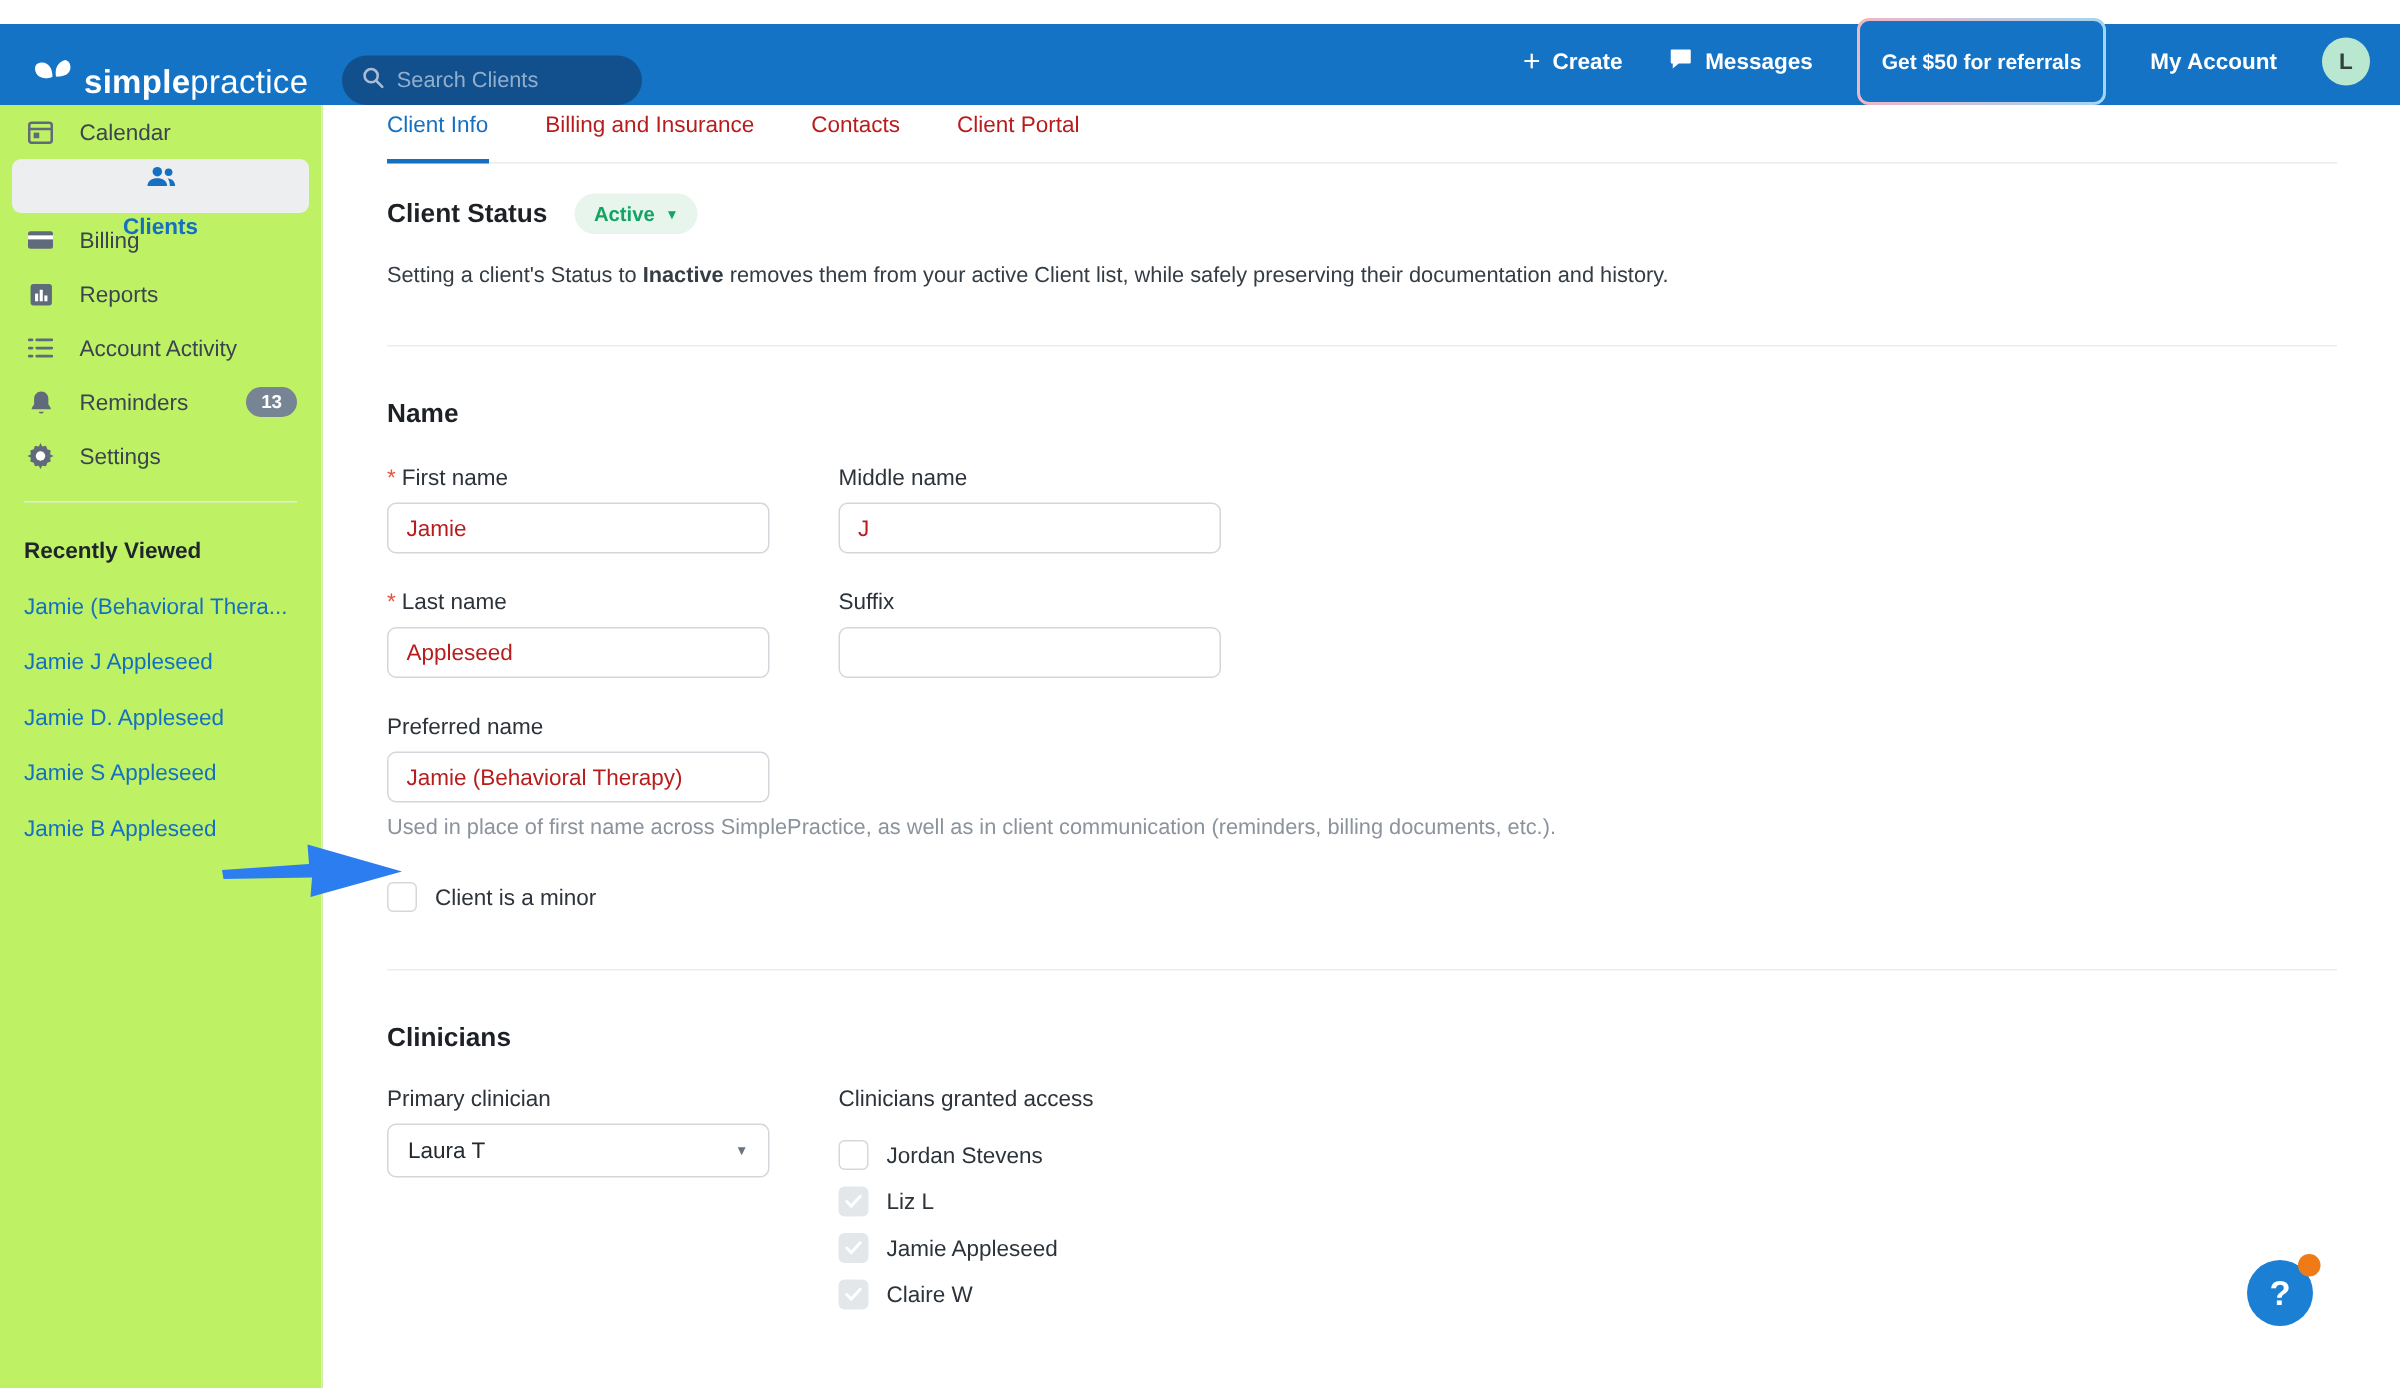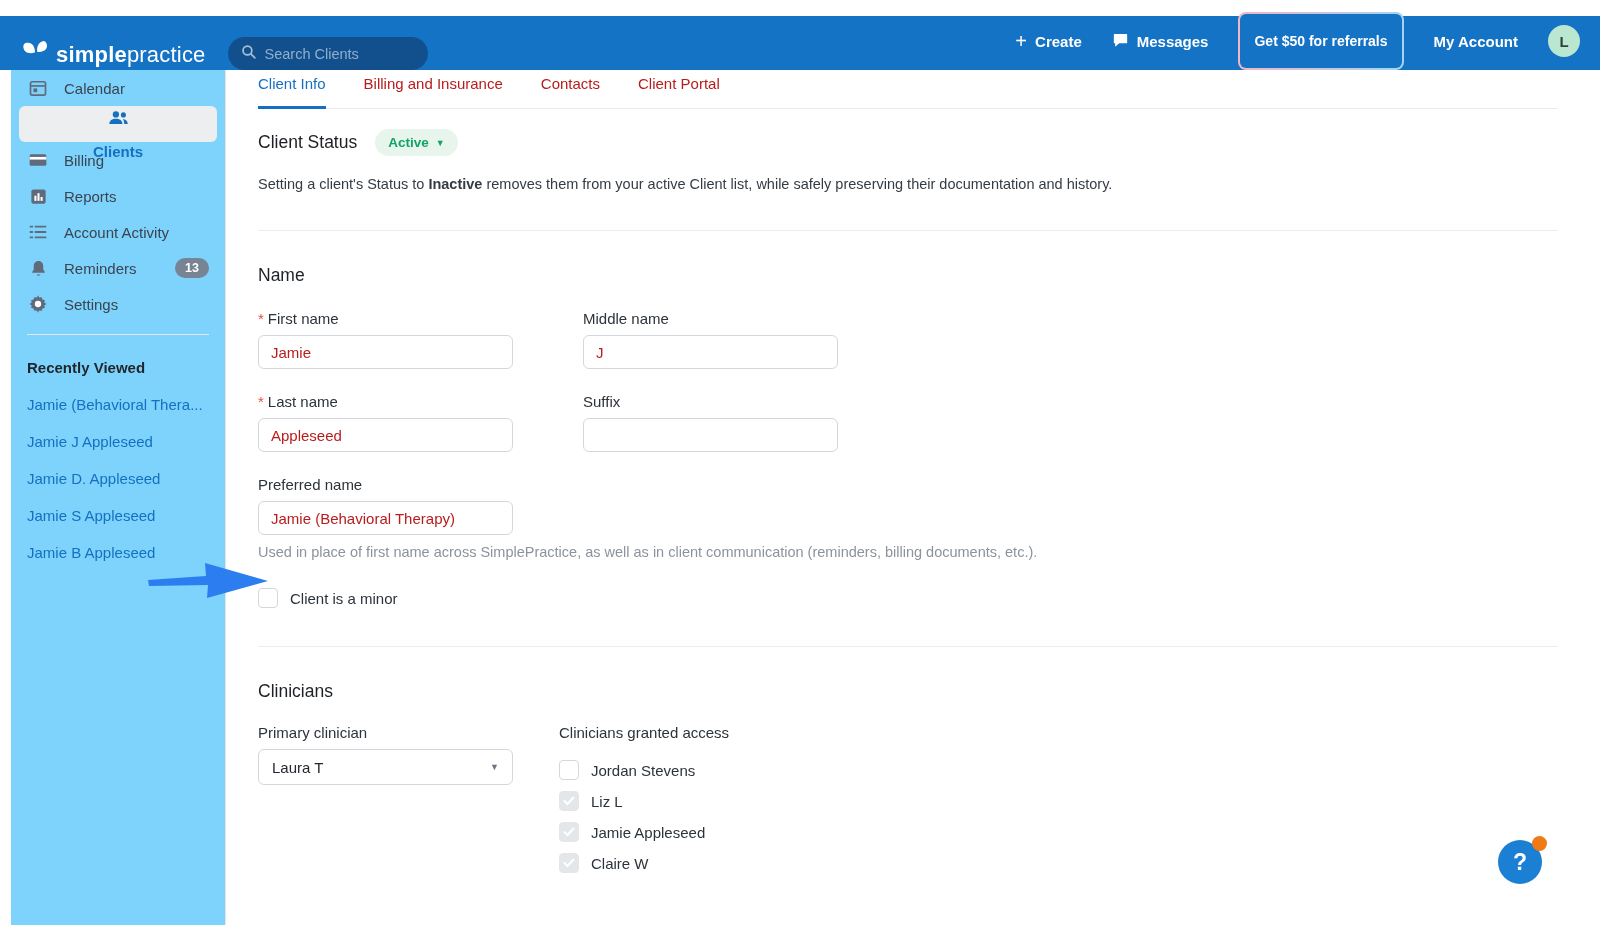--- a/index.html
+++ b/index.html
@@ -24,22 +24,22 @@
   .plus-glyph { font-size:20px; font-weight:400; line-height:1; }
   .referral-wrap { background:linear-gradient(100deg,#f3b5c3,#9fd6f2);
     padding:2px; border-radius:8px; cursor:pointer; }
   .referral-inner { background:#1473c4; border-radius:6px; padding:19px 14px;
     color:#fff; font-size:14px; font-weight:700; }
   .avatar { width:32px; height:32px; border-radius:50%; background:#b9e7cf;
     color:#33413a; font-size:15px; font-weight:700; display:flex; align-items:center;
     justify-content:center; cursor:pointer; }
 
   
-  .sidebar { position:fixed; top:54px; left:0; width:215px; bottom:0; background:#7dd3fc;
-    border-right:1px solid #e4e6e9; padding-top:16px; z-index:10;margin-left:11px; }
+  .sidebar { position:fixed; top:54px; left:0; width:215px; bottom:0; background:#bef264;
+    border-right:1px solid #e4e6e9; padding-top:16px; z-index:10; }
   .side-item { display:flex; align-items:center; gap:15px; height:36px; margin:0 8px;
     padding:0 8px; border-radius:6px; font-size:15px; color:#3b4450; cursor:pointer; }
   .side-item .ic { width:22px; height:22px; flex:0 0 22px; display:flex;
     align-items:center; justify-content:center; }
   .side-item.active { background:#eceef0; color:#1570c2; font-weight:700;flex-direction:column; }
   .side-badge { margin-left:auto; background:#768493; color:#fff; font-size:12.5px;
     font-weight:700; padding:3px 10px; border-radius:11px; }
   .side-divider { border:none; border-top:1px solid #e4e6e9; margin:12px 16px; }
   .recent { padding:4px 16px 0; }
   .recent-title { font-size:15px; font-weight:700; color:#1f252b; margin:8px 0 2px; }
@@ -51,31 +51,31 @@
   .title-row { display:flex; align-items:center; gap:16px; }
   .back-arrow { color:#8f979f; font-size:22px; line-height:1; cursor:pointer; }
   .page-title { font-size:20px; font-weight:700; color:#15191d; }
   .page-title .client-name { color:#1570c2; }
   .tabs { margin-top:28px; display:flex; gap:38px; border-bottom:1px solid #e9ebed; }
   .tab { font-size:15px; color:#b91c1c; padding-bottom:14px; cursor:pointer;
     border-bottom:3px solid transparent; margin-bottom:-1px; }
   .tab.active { color:#1570c2; font-weight:500; border-bottom-color:#1570c2; }
 
   .status-row { margin-top:20px; display:flex; align-items:center; gap:18px; }
-  .section-h { font-size:17.5px; font-weight:400; color:#1d2126; }
+  .section-h { font-size:17.5px; font-weight:700; color:#1d2126; }
   .status-badge { background:#e7f5ed; color:#13a463; font-size:13.5px; font-weight:700;
     padding:6px 13px; border-radius:15px; display:flex; align-items:center; gap:7px;
     cursor:pointer; }
   .caret { font-size:9px; }
   .status-desc { margin-top:20px; font-size:14.5px; color:#343c44; }
   .status-desc b { font-weight:700; }
   .divider { border:none; border-top:1px solid #ececee; margin-top:38px; }
 
   .name-h { margin-top:34px; }
-  .form-row { display:flex; gap:70px; margin-top:24px; }
+  .form-row { display:flex; gap:46px; margin-top:24px; }
   .field { width:255px; }
   .field-label { font-size:15px; color:#2c333a; margin-bottom:8px; }
   .req { color:#e8503a; margin-right:4px; }
   .text-input { width:100%; height:34px; border:1px solid #d3d7db; border-radius:6px;
     padding:0 12px; font-size:15px; color:#b91c1c; outline:none;
     font-family:"Liberation Sans", sans-serif; }
   .help-text { margin-top:9px; font-size:14.5px; color:#8b939d; }
   .checkbox-row { margin-top:28px; display:flex; align-items:center; gap:12px;
     font-size:15px; color:#2c333a; }
   .cbox { width:20px; height:20px; border:1.5px solid #d4d8dc; border-radius:4px;

